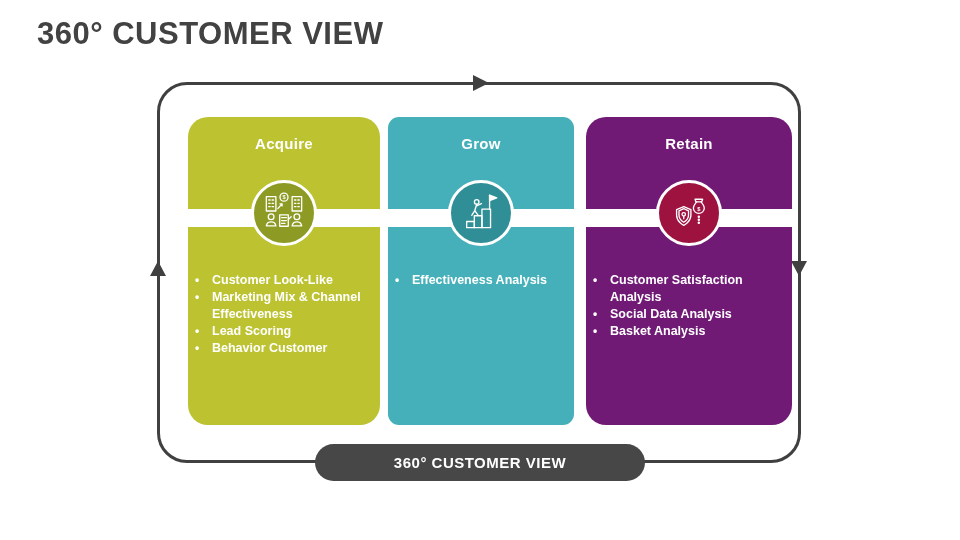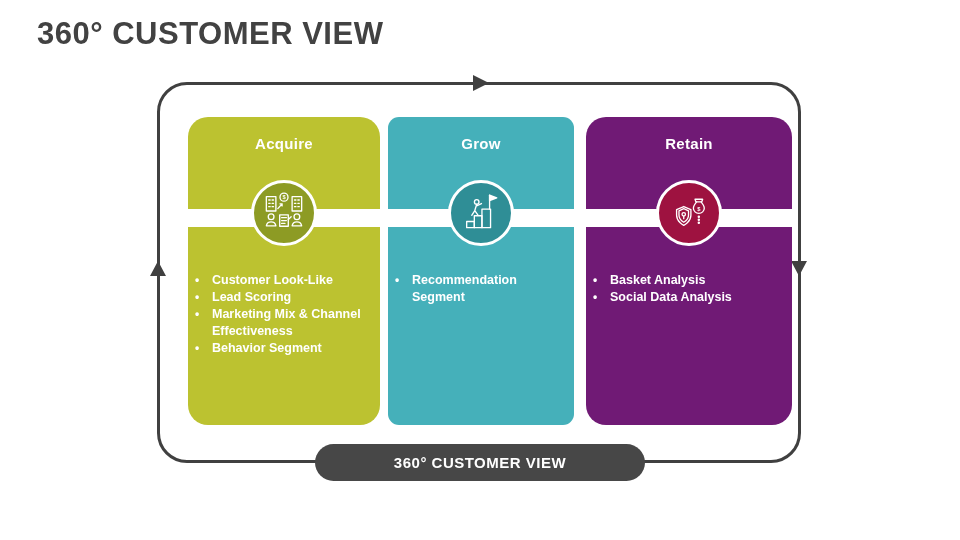--- a/index.html
+++ b/index.html
@@ -104,44 +104,44 @@
         <path d="M3.5,37.5 c1,-5.5 9,-5.5 10,0 z"></path>
         <circle cx="35.5" cy="28" r="3"></circle>
         <path d="M30.5,37.5 c1,-5.5 9,-5.5 10,0 z"></path>
         <rect x="17.5" y="26" width="9" height="12"></rect>
         <path d="M19.5,29h5 M19.5,32h5 M19.5,35h3.5 M26.5,31l3,-3"></path>
       </svg>
     </span>
   </div>
   <ul class="bullets">
     <li>Customer Look-Like</li>
+    <li>Marketing Mix &amp; Channel Effectiveness</li>
     <li>Lead Scoring</li>
-    <li>Marketing Mix &amp; Channel Effectiveness</li>
-    <li>Behavior Segment</li>
+    <li>Behavior Customer</li>
   </ul>
 </div>
 
 <div class="card card-grow">
   <div class="card-header">Grow</div>
   <div class="card-stripe"></div>
   <div class="icon-circle circle-grow">
     <span>
       <svg viewBox="0 0 44 44" width="42" height="42">
         <rect x="7" y="33" width="8" height="6.5"></rect>
         <rect x="15" y="27" width="8" height="12.5"></rect>
         <rect x="23" y="20" width="9" height="19.5"></rect>
         <line x1="31" y1="5.5" x2="31" y2="20"></line>
         <polygon points="31,5.5 38.5,8.2 31,11" fill="#ffffff"></polygon>
         <circle cx="17.5" cy="12.5" r="2.4"></circle>
         <path d="M17.5,15 L15.5,21.5 M16.8,17 l5.7,-2.8 M15.5,21.5 l-3.2,5 M15.5,21.5 l3.2,4.5"></path>
       </svg>
     </span>
   </div>
   <ul class="bullets">
-    <li>Recommendation Segment</li>
+    <li>Effectiveness Analysis</li>
   </ul>
 </div>
 
 <div class="card card-retain">
   <div class="card-header">Retain</div>
   <div class="card-stripe"></div>
   <div class="icon-circle circle-retain">
     <span>
       <svg viewBox="0 0 44 44" width="42" height="42">
         <path d="M9,20.5 l7.5,-3.2 7.5,3.2 v6 c0,7 -7.5,10.5 -7.5,10.5 s-7.5,-3.5 -7.5,-10.5 z"></path>
@@ -151,20 +151,21 @@
         <path d="M30,12.5 c-2.2,2.6 -3.4,4.2 -3.4,6.6 a5.7,5.4 0 0 0 11.4,0 c0,-2.4 -1.2,-4 -3.4,-6.6"></path>
         <path d="M29.3,12.5 h6 l1,-2.8 h-8 z"></path>
         <text x="32.3" y="21.5" text-anchor="middle" font-size="6">$</text>
         <circle cx="32.3" cy="28" r="0.6" fill="#ffffff"></circle>
         <circle cx="32.3" cy="31.2" r="0.6" fill="#ffffff"></circle>
         <circle cx="32.3" cy="34.4" r="0.6" fill="#ffffff"></circle>
       </svg>
     </span>
   </div>
   <ul class="bullets">
+    <li>Customer Satisfaction Analysis</li>
+    <li>Social Data Analysis</li>
     <li>Basket  Analysis</li>
-    <li>Social Data Analysis</li>
   </ul>
 </div>
 
 <div class="footer-pill">
   <span>360° CUSTOMER VIEW</span>
 </div>
 
 </body></html>

